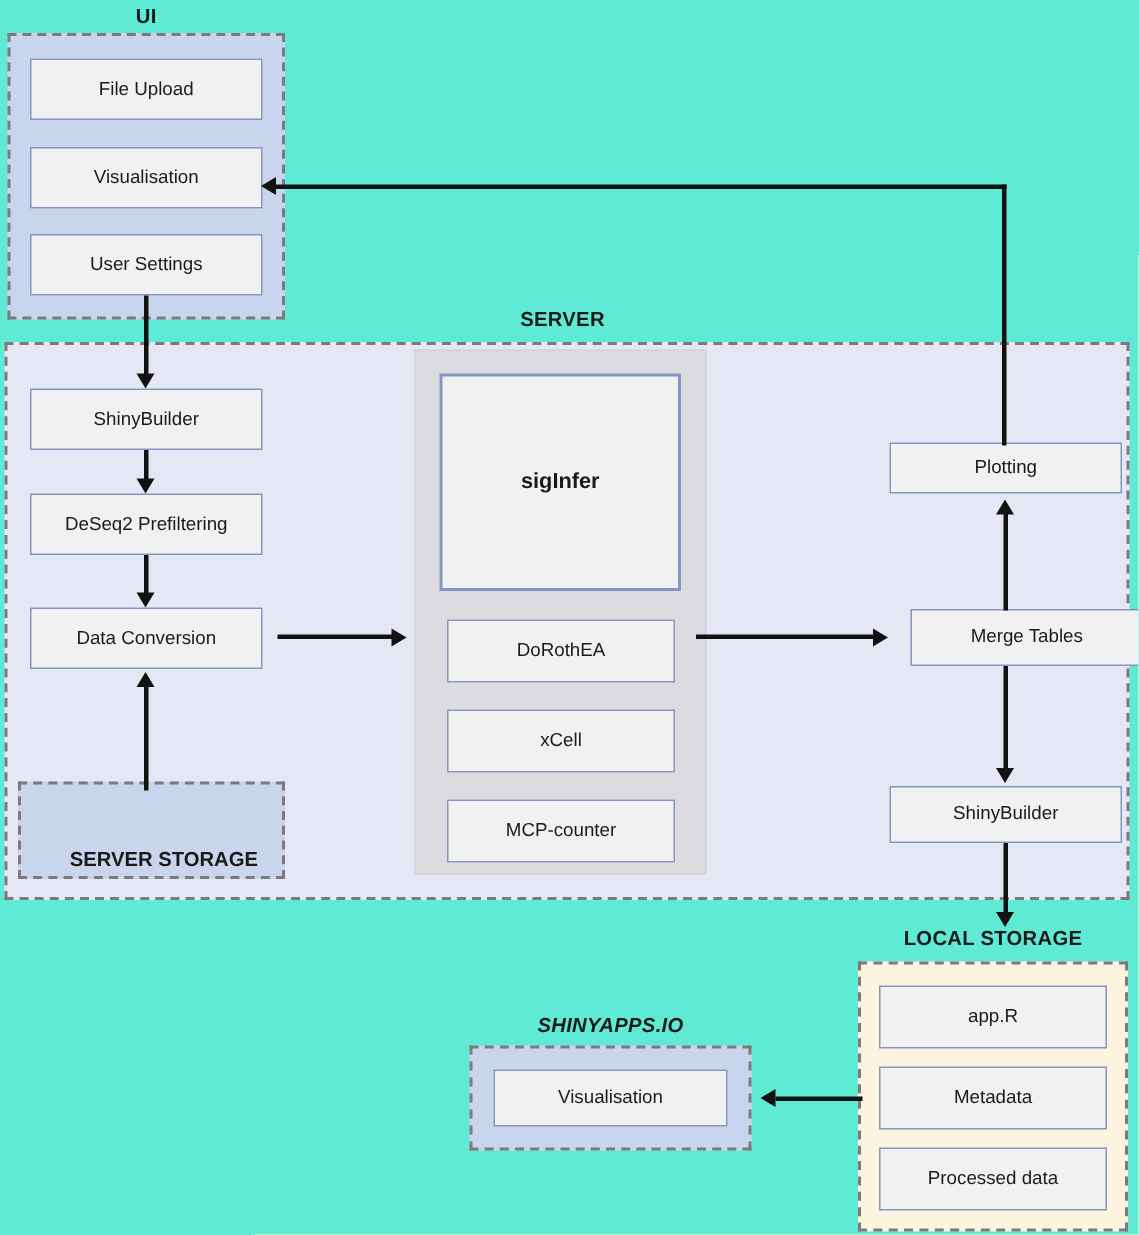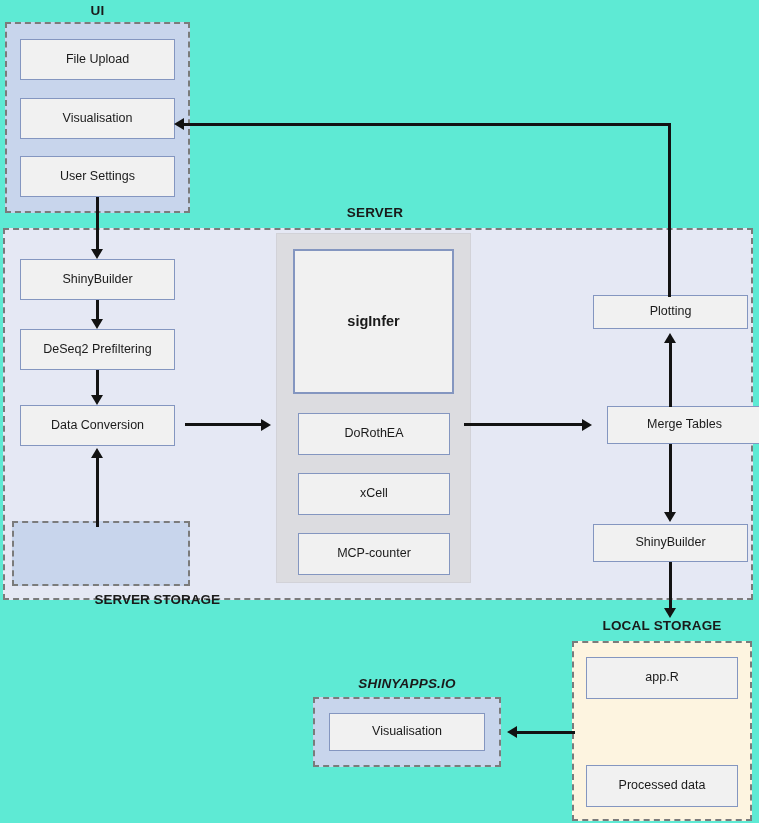--- a/index.html
+++ b/index.html
@@ -129,39 +129,40 @@
   <div class="node" style="left:20px; top:156px; width:155px; height:41px;">User Settings</div>
 
   <div class="zone-title" style="left:280px; top:205px; width:190px;">SERVER</div>
   <div class="zone zone-server" style="left:3px; top:228px; width:750px; height:372px;"></div>
 
   <div class="node" style="left:20px; top:259px; width:155px; height:41px;">ShinyBuilder</div>
   <div class="node" style="left:20px; top:329px; width:155px; height:41px;">DeSeq2 Prefiltering</div>
   <div class="node" style="left:20px; top:405px; width:155px; height:41px;">Data Conversion</div>
 
   <div class="zone zone-storage" style="left:12px; top:521px; width:178px; height:65px;"></div>
-  <div class="zone-inner-label" style="left:12px; top:592px; width:160px;padding-left:48px;">SERVER STORAGE</div>
+  <div class="zone-inner-label" style="left:12px; top:565px; width:160px;">SERVER STORAGE</div>
 
   <div class="tools-panel" style="left:276px; top:233px; width:195px; height:350px;"></div>
   <div class="node big" style="left:293px; top:249px; width:161px; height:145px;">sigInfer</div>
   <div class="node" style="left:298px; top:413px; width:152px; height:42px;">DoRothEA</div>
   <div class="node" style="left:298px; top:473px; width:152px; height:42px;">xCell</div>
   <div class="node" style="left:298px; top:533px; width:152px; height:42px;">MCP-counter</div>
 
   <div class="node" style="left:593px; top:295px; width:155px; height:34px;">Plotting</div>
   <div class="node" style="left:607px; top:406px; width:155px; height:38px;">Merge Tables</div>
   <div class="node" style="left:593px; top:524px; width:155px; height:38px;">ShinyBuilder</div>
 
   <div class="zone-title" style="left:313px; top:676px; width:188px;font-style:italic;">SHINYAPPS.IO</div>
   <div class="zone zone-shiny" style="left:313px; top:697px; width:188px; height:70px;"></div>
   <div class="node" style="left:329px; top:713px; width:156px; height:38px;">Visualisation</div>
 
   <div class="zone-title" style="left:572px; top:618px; width:180px;">LOCAL STORAGE</div>
   <div class="zone zone-local" style="left:572px; top:641px; width:180px; height:180px;"></div>
   <div class="node" style="left:586px; top:657px; width:152px; height:42px;">app.R</div>
+  <div class="node" style="left:586px; top:711px; width:152px; height:42px;">Metadata</div>
   <div class="node" style="left:586px; top:765px; width:152px; height:42px;">Processed data</div>
 
   <div class="line-v" style="left:96px; top:197px; height:54px;"></div>
   <div class="arrow arrow-down" style="left:91px; top:249px;"></div>
 
   <div class="line-v" style="left:96px; top:300px; height:21px;"></div>
   <div class="arrow arrow-down" style="left:91px; top:319px;"></div>
 
   <div class="line-v" style="left:96px; top:370px; height:27px;"></div>
   <div class="arrow arrow-down" style="left:91px; top:395px;"></div>

